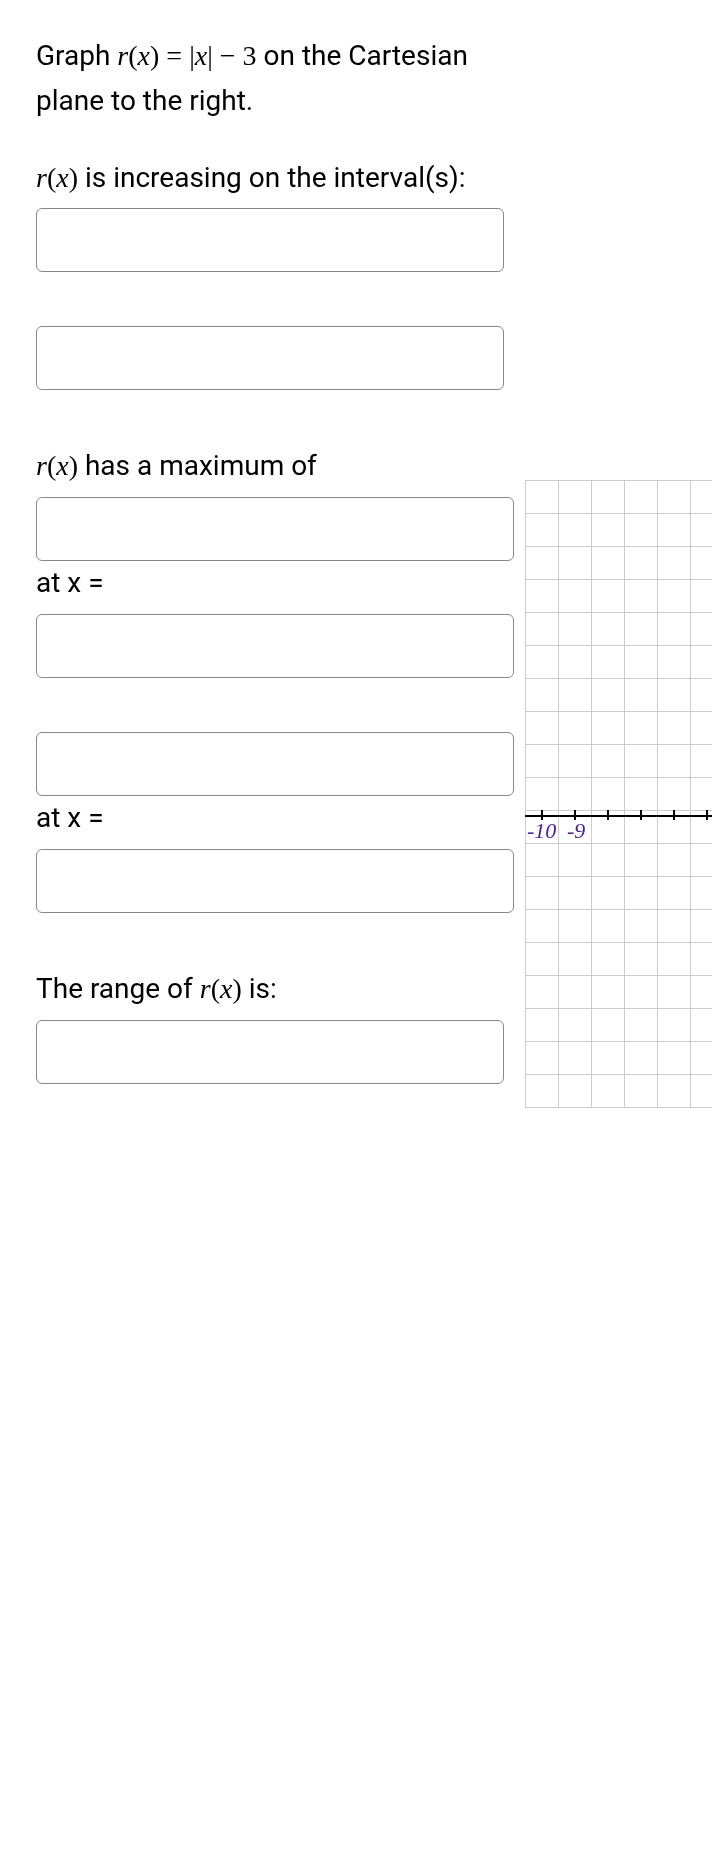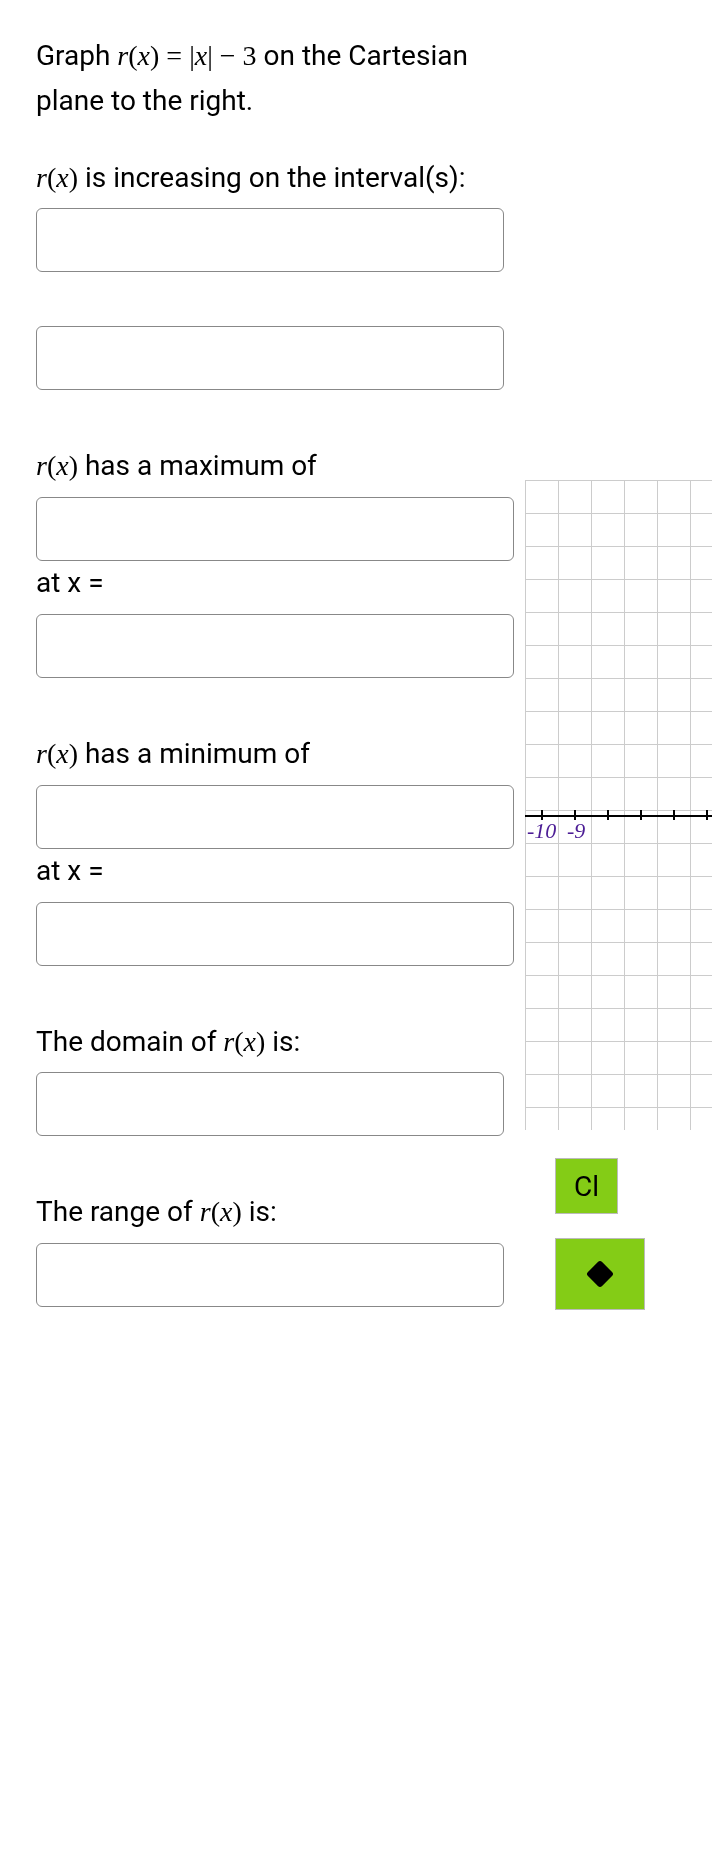--- a/index.html
+++ b/index.html
@@ -163,37 +163,28 @@
     </div>
     <input type="text" class="answer-box answer-box-wide" style="">
   </div>
 
   <div class="question-block">
     <div class="question-label">at x =</div>
     <input type="text" class="answer-box answer-box-wide" style="">
   </div>
 
   <div class="tight-block">
-    <div class="question-label">
-      <span class="math-expr"><span class="math-ital">r</span><span class="math-paren">(</span><span class="math-ital">x</span><span class="math-paren">)</span></span><span>  has a minimum of</span>
-    </div>
     <input type="text" class="answer-box answer-box-wide" style="">
   </div>
 
   <div class="question-block">
     <div class="question-label">at x =</div>
     <input type="text" class="answer-box answer-box-wide" style="">
   </div>
 
-  <div class="question-block">
-    <div class="question-label">
-      <span>The domain of </span><span class="math-expr"><span class="math-ital">r</span><span class="math-paren">(</span><span class="math-ital">x</span><span class="math-paren">)</span></span><span> is:</span>
-    </div>
-    <input type="text" class="answer-box" style="">
-  </div>
 
   <div class="question-block" style="margin-bottom:0">
     <div class="question-label">
       <span>The range of </span><span class="math-expr"><span class="math-ital">r</span><span class="math-paren">(</span><span class="math-ital">x</span><span class="math-paren">)</span></span><span> is:</span>
     </div>
     <input type="text" class="answer-box" style="">
   </div>
 
 </div>
 

